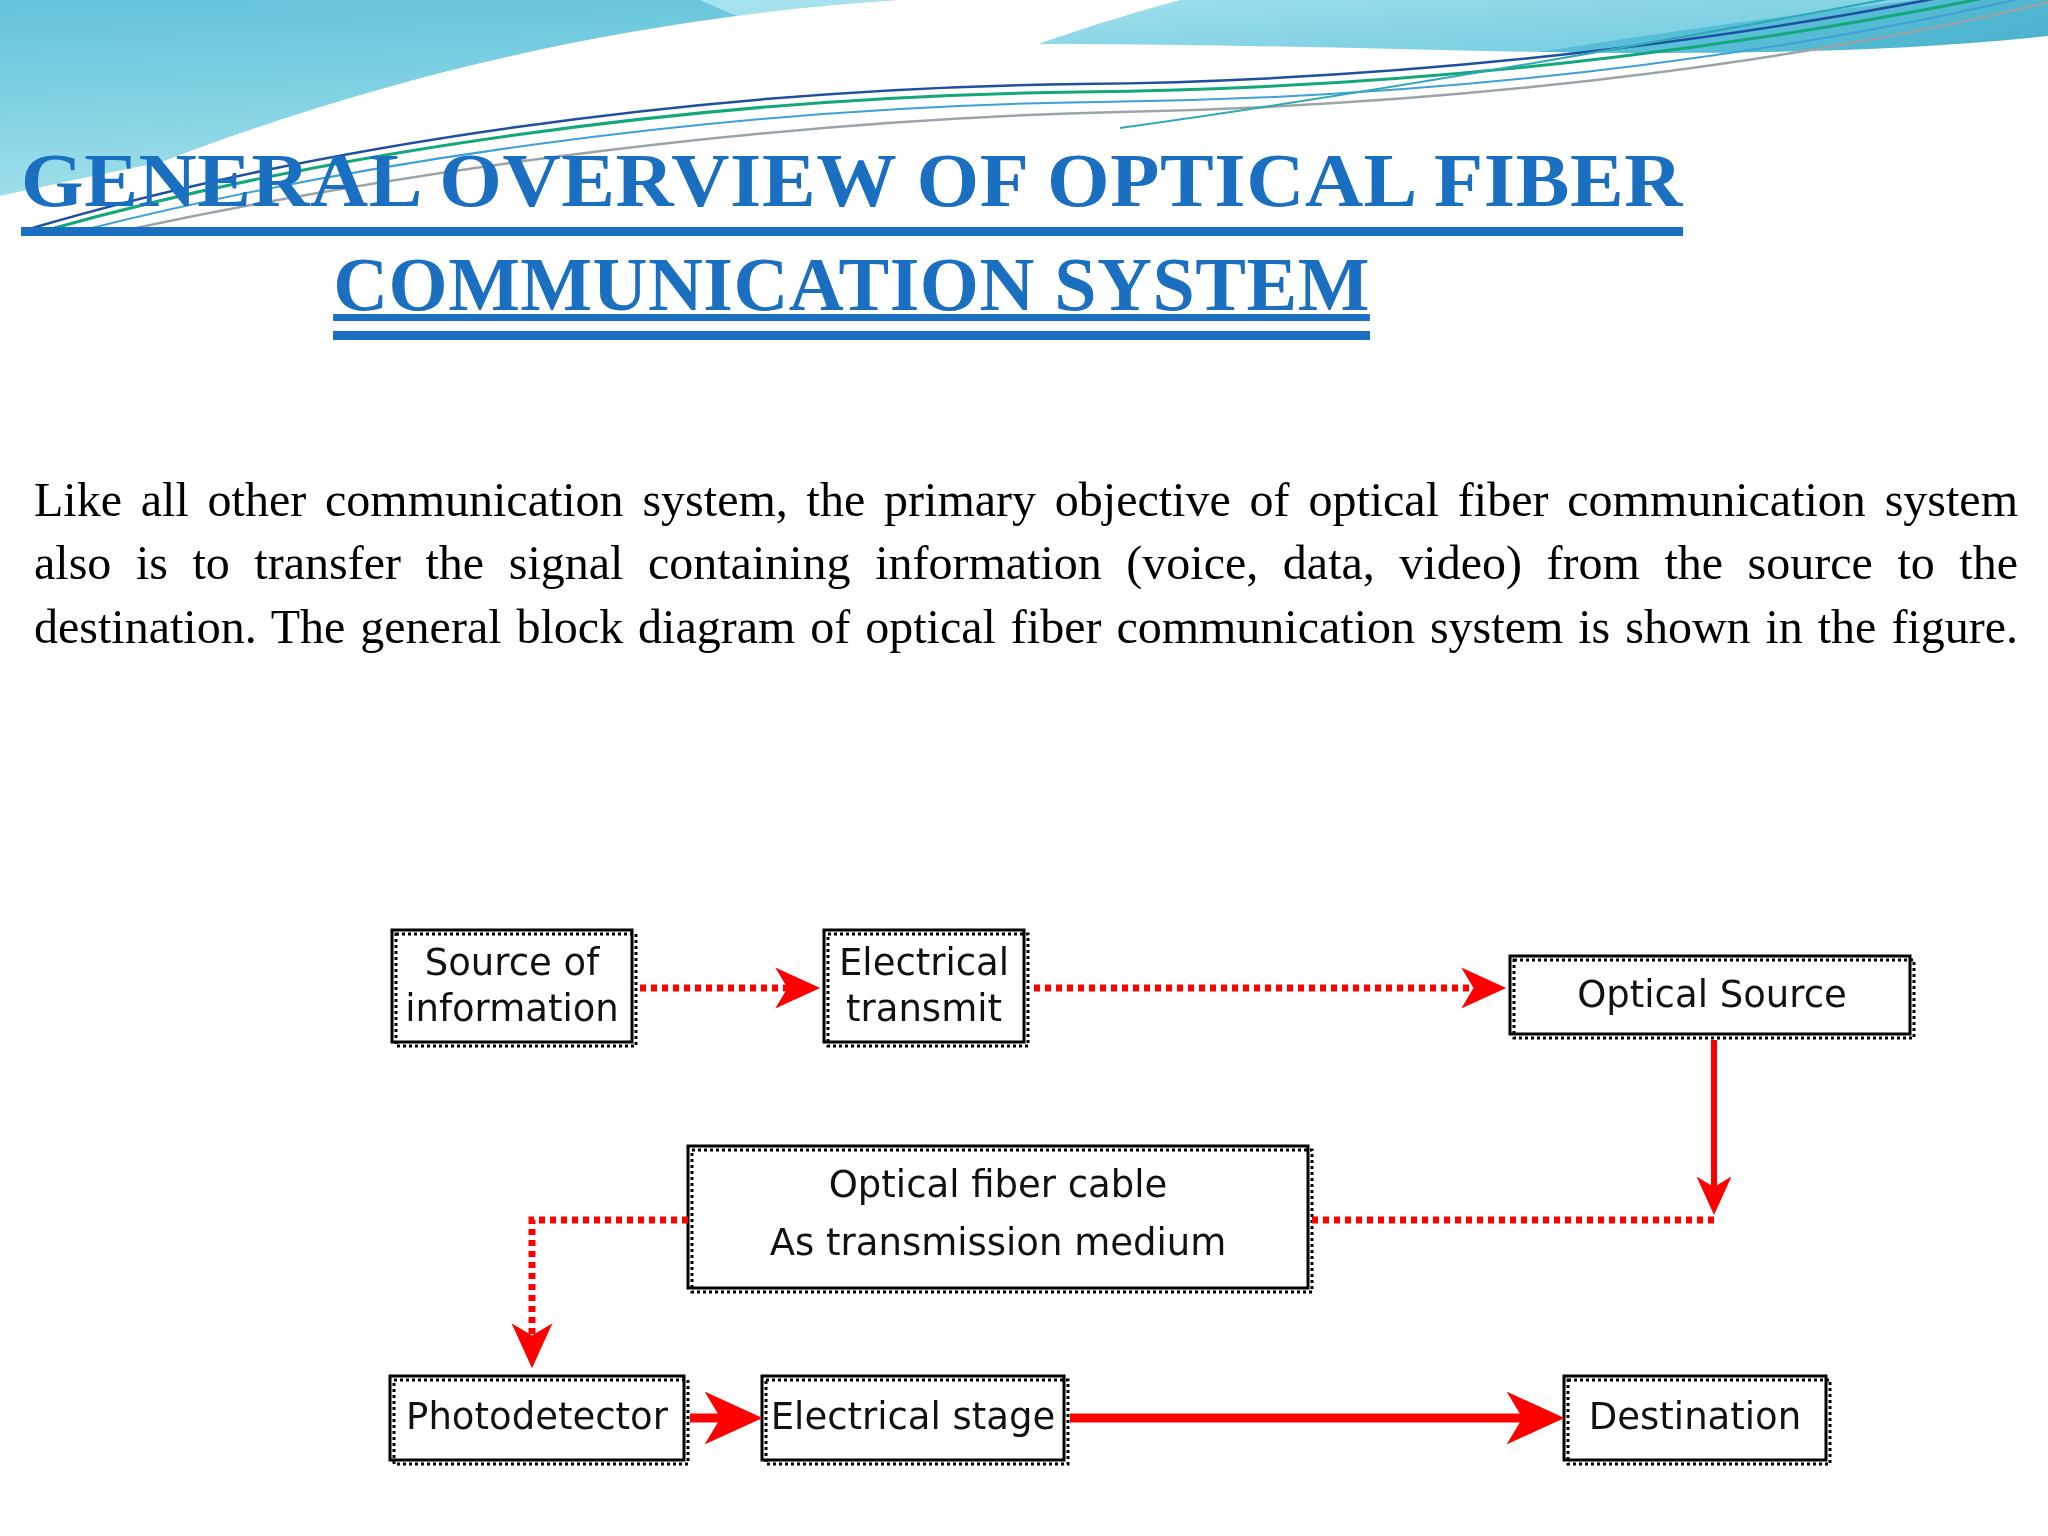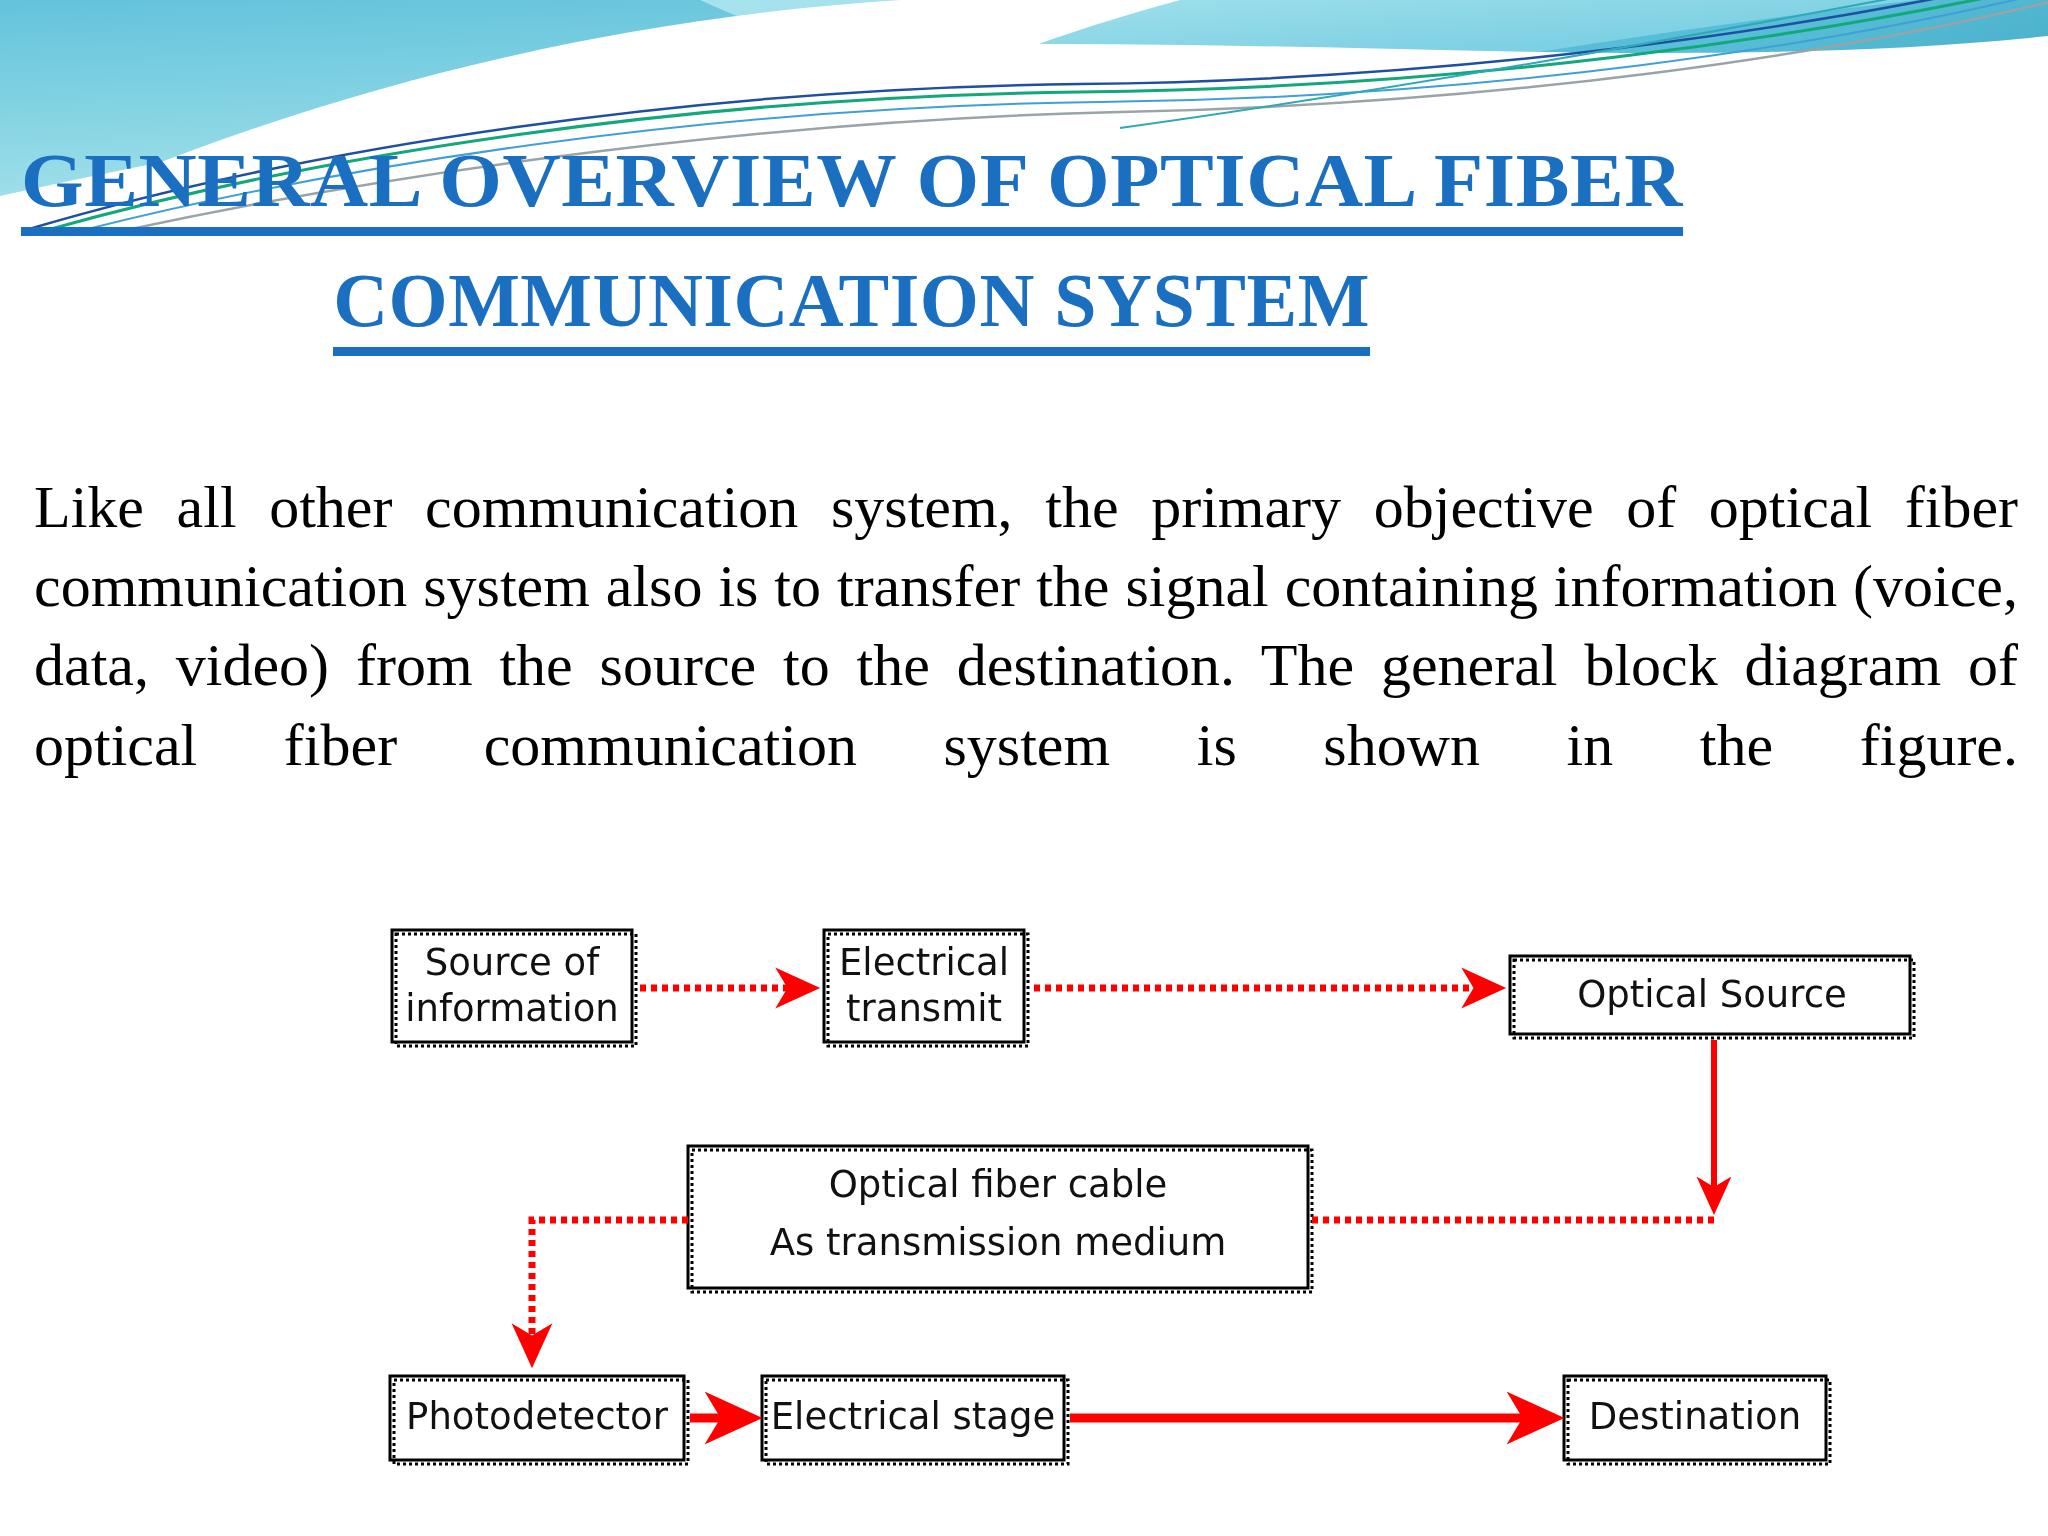--- a/index.html
+++ b/index.html
@@ -43,31 +43,32 @@
     color: #1B6FC0;
     white-space: nowrap;
     border-bottom: 9px solid #1B6FC0;
     padding-bottom: 4px;
   }
   #title-line-1 {
     transform: scaleX(1.06);
     transform-origin: center;
   }
   #title-line-2 {
-    margin-top: 22px;
+    margin-top: 6px;
+    text-decoration: underline;
   }
 
   
   #body-paragraph {
     position: absolute;
     top: 468px;
     left: 34px;
     width: 1984px;
     font-family: "Liberation Serif", "DejaVu Serif", serif;
-    font-size: 60px;
+    font-size: 48px;
     line-height: 1.32;
     color: #000000;
     text-align: justify;
     text-justify: inter-word;
   }
   #body-paragraph::after {
     content: "";
     display: inline-block;
     width: 100%;
   }

